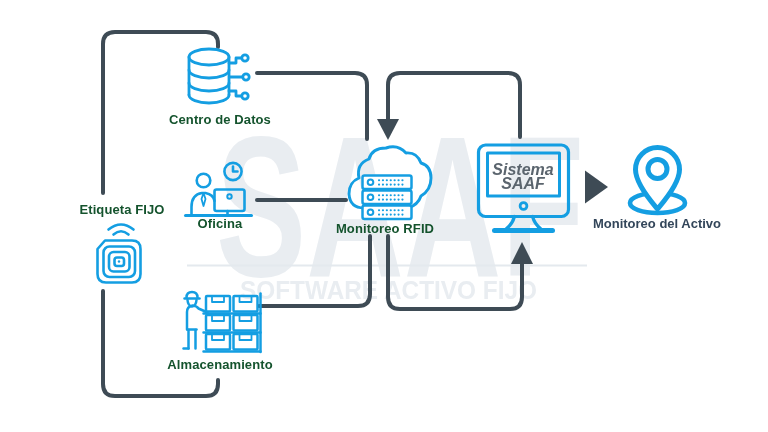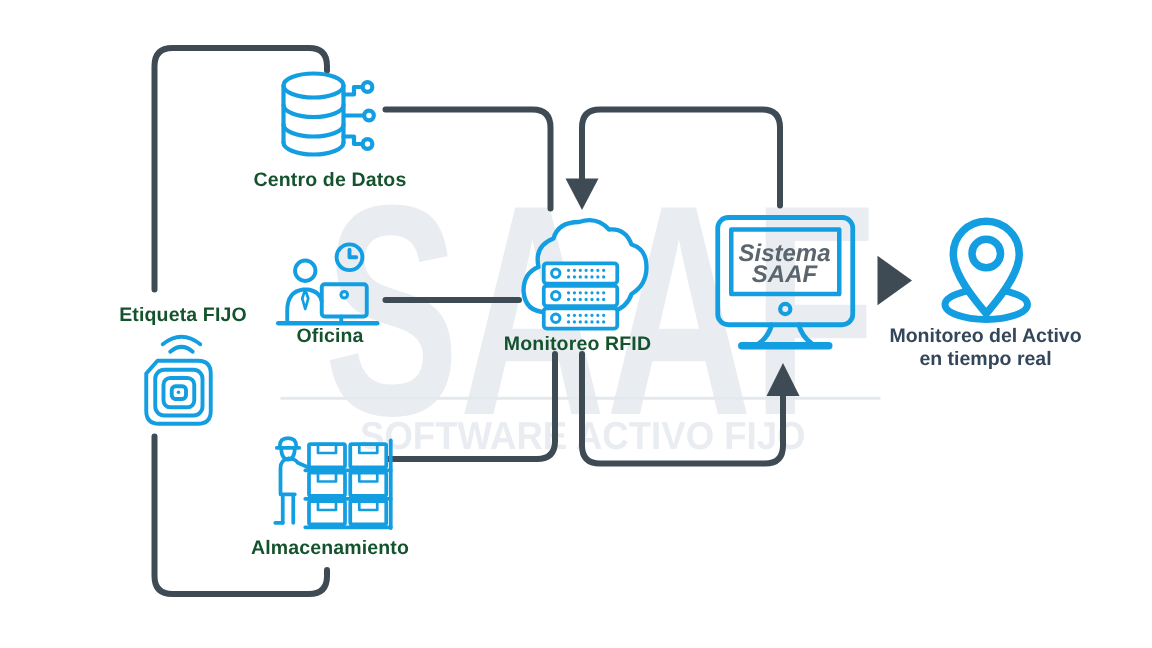--- a/index.html
+++ b/index.html
@@ -170,16 +170,15 @@
 
 <div class="lbl" style="left:220px;top:357px;text-align:center;">Almacenamiento</div>
 
 <div class="lbl" style="left:385px;top:221px;">Monitoreo RFID</div>
 
 <div class="screen-lbl" style="left:523px;top:161px;">Sistema</div>
 <div class="screen-lbl" style="left:523px;top:175px;">SAAF</div>
 
 <div class="lbl-2line" style="left:657px;top:217px;">
   <div>Monitoreo del Activo</div>
-  <div>en tiempo real</div>
 </div>
 
 </div>
 
 </body></html>

